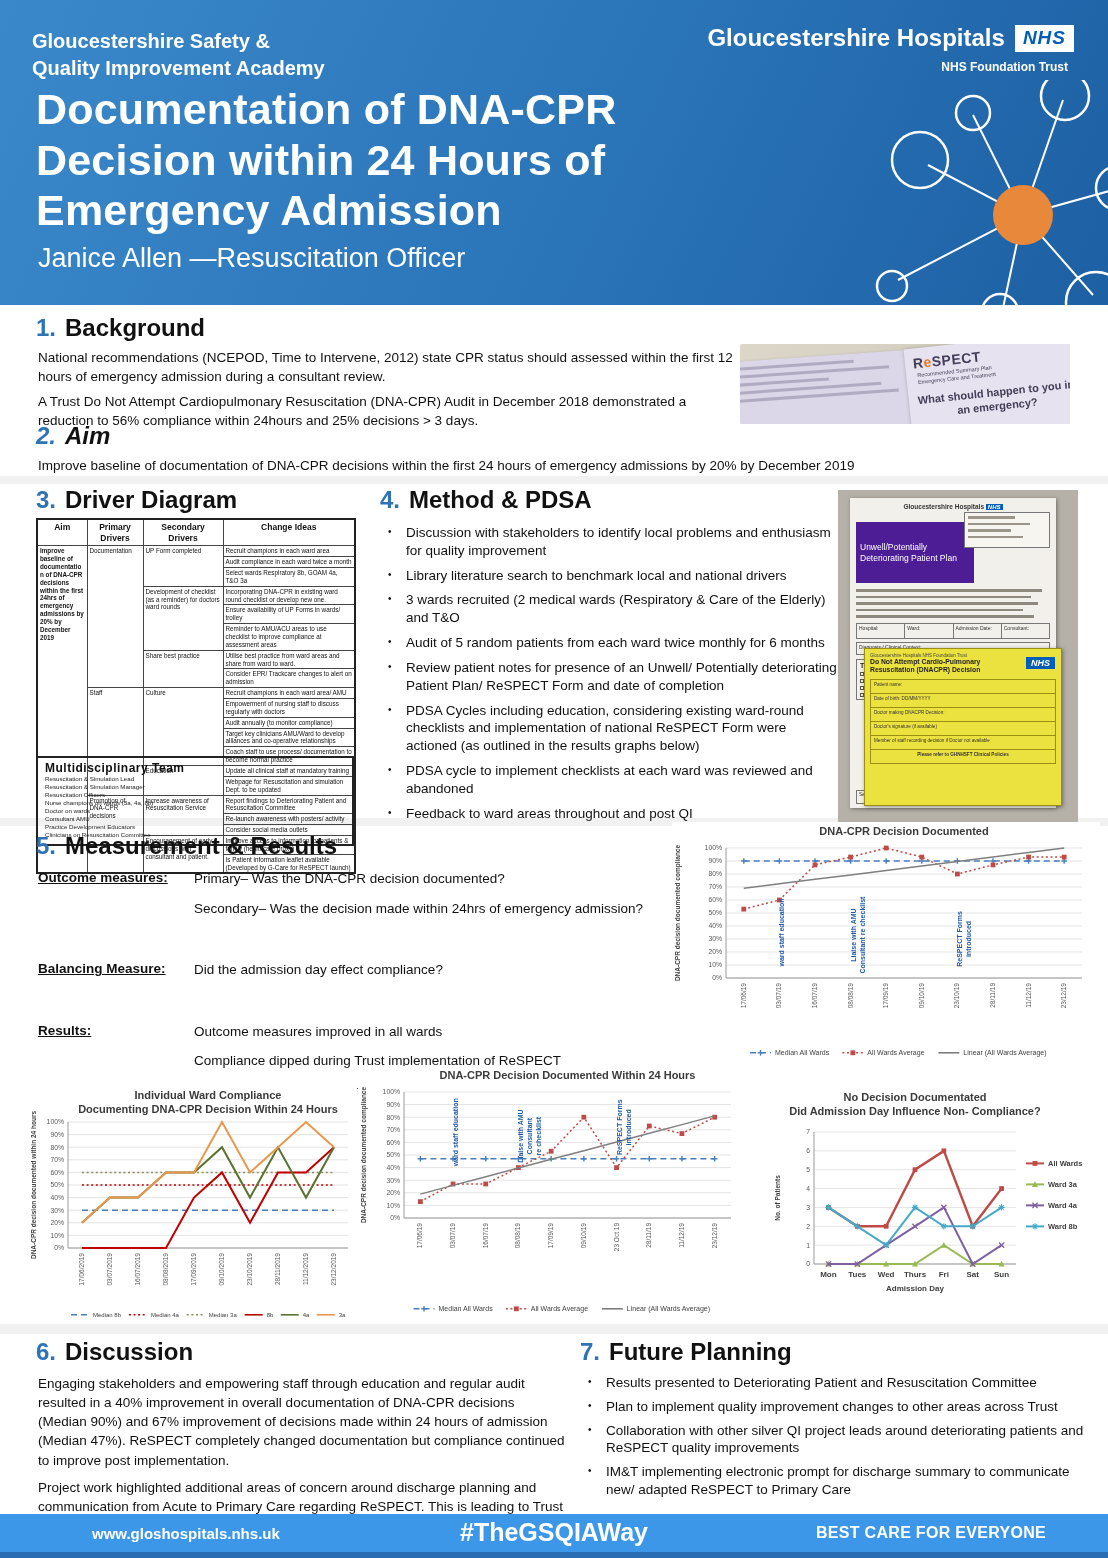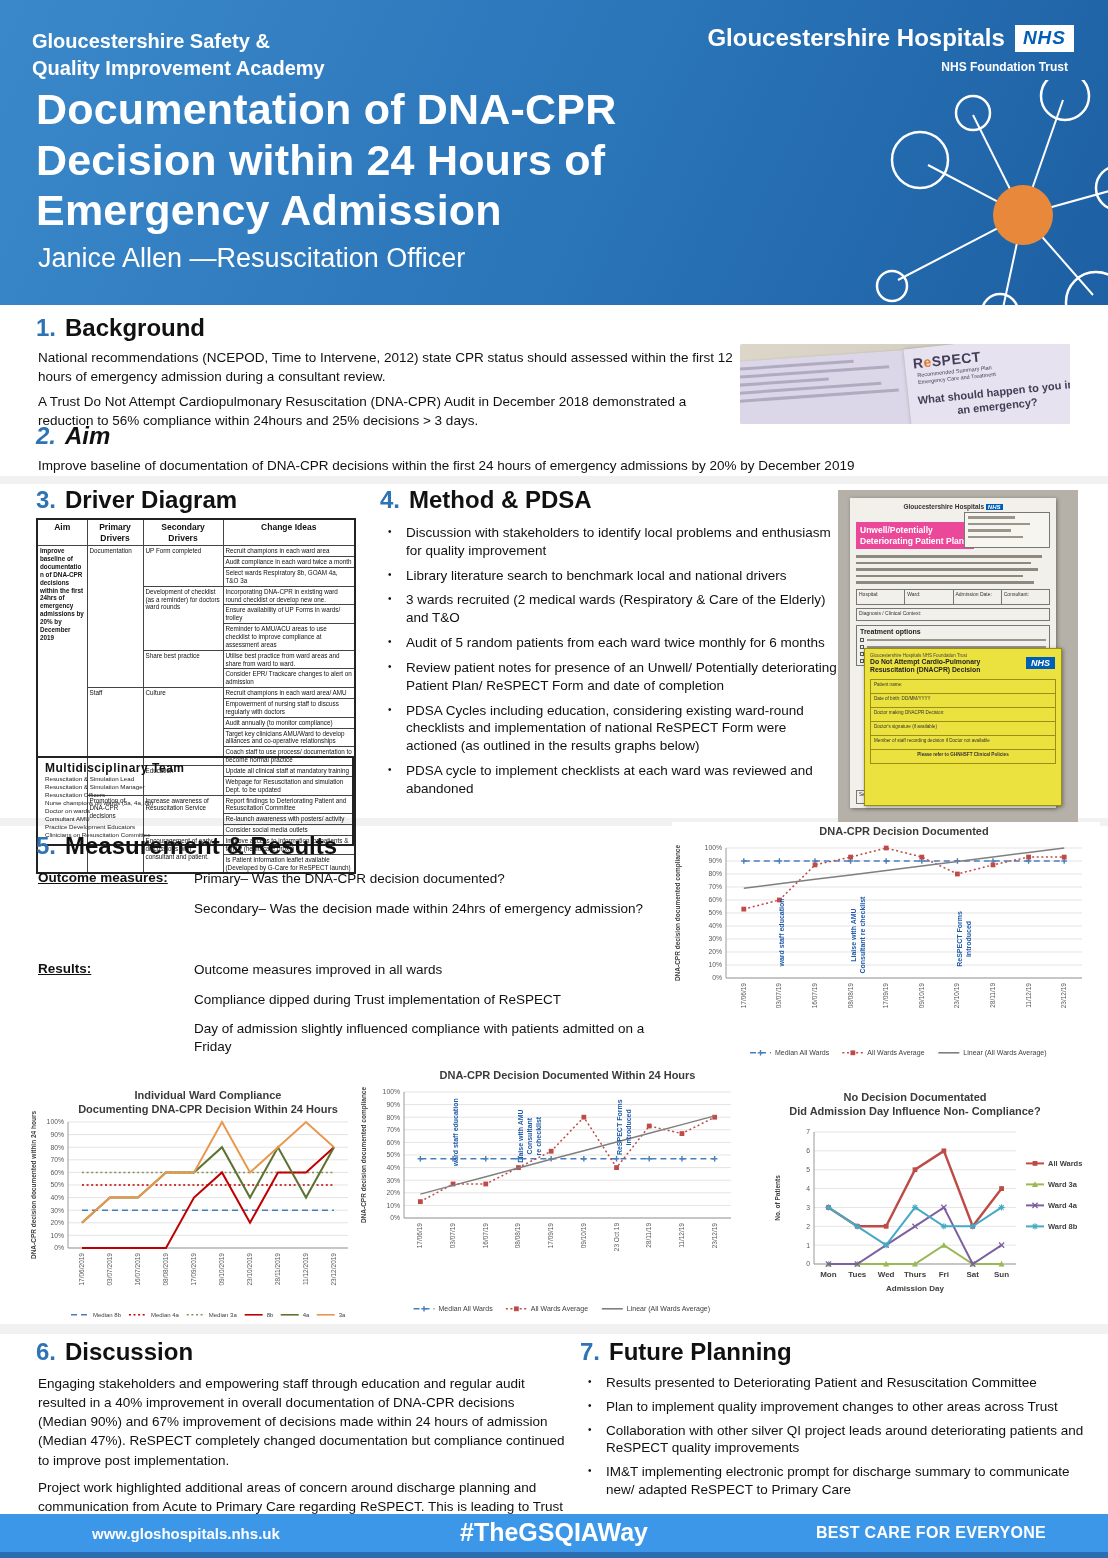--- a/index.html
+++ b/index.html
@@ -58,21 +58,21 @@
   .bullets li::before { content:"•"; position:absolute; left:6px; top:1px; font-size:10px; color:#111; }
   .method-list { position:absolute; left:382px; top:524px; width:456px; }
 
   
   .forms-photo { position:absolute; left:838px; top:490px; width:240px; height:336px; background:#b5b1a8; overflow:hidden; }
   .uform { position:absolute; left:12px; top:8px; width:206px; height:310px; background:#f2f0ea; box-shadow:1px 1px 4px rgba(0,0,0,.4); padding:5px 6px; }
   .uform-head { font-size:6.5px; font-weight:bold; color:#333; text-align:center; }
   .nhs-mini { display:inline-block; background:#005EB8; color:#fff; font-style:italic; font-weight:bold; font-size:6px; padding:0 2px; }
   .ufield-box { position:absolute; right:6px; top:14px; width:86px; height:36px; border:1px solid #777; background:#f7f5f0; padding:3px; }
   .g-bar { height:2.5px; background:#9a968c; margin-bottom:4px; }
-  .uform-title { margin-top:12px; width:118px; background:#ec4899; color:#fff; font-weight:bold; font-size:8.5px; line-height:1.25; padding:3px 4px; }
+  .uform-title { margin-top:12px; width:118px; background:#4c1d95; color:#fff; font-weight:normal; font-size:8.5px; line-height:1.25; padding:20px 4px; }
   .u-lines { margin-top:6px; }
   .u-lines .g-bar { background:#8d897f; }
   .u-grid { display:flex; border:1px solid #777; margin-top:5px; }
   .u-grid div { flex:1; border-right:1px solid #777; font-size:5px; color:#333; padding:1px 2px; height:14px; }
   .u-grid div:last-child { border-right:none; }
   .u-diag { border:1px solid #777; font-size:5px; color:#333; padding:1px 2px; height:13px; margin-top:3px; }
   .u-treat { border:1px solid #777; margin-top:4px; padding:2px 3px; }
   .u-treat-title { font-size:7px; font-weight:bold; color:#222; }
   .chk-row { display:flex; align-items:center; gap:3px; margin-top:3px; }
   .chk { width:4px; height:4px; border:1px solid #555; flex:0 0 auto; }
@@ -295,20 +295,21 @@
     <span class="sec-num">4.</span><span>Method &amp; PDSA</span>
   </div>
   <ul class="bullets method-list">
       <li>Discussion with stakeholders to identify local problems and enthusiasm for quality improvement</li>
       <li>Library literature search to benchmark local and national drivers</li>
       <li>3 wards recruited (2 medical wards (Respiratory &amp; Care of the Elderly) and T&amp;O</li>
       <li>Audit of 5 random patients from each ward twice monthly for 6 months</li>
       <li>Review patient notes for presence of an Unwell/ Potentially deteriorating Patient Plan/ ReSPECT Form and date of completion</li>
       <li>PDSA Cycles including education, considering existing ward-round checklists and implementation of national ReSPECT Form were actioned (as outlined in the results graphs below)</li>
       <li>PDSA cycle to implement checklists at each ward was reviewed and abandoned</li>
+      <li>Feedback to ward areas throughout and post QI</li>
     </ul>
 
   <div class="forms-photo">
     <div class="uform">
       <div class="uform-head">
         <span>Gloucestershire Hospitals</span> <span class="nhs-mini">NHS</span>
       </div>
       <div class="ufield-box">
         <div class="g-bar" style="width:60%"></div>
         <div class="g-bar" style="width:80%"></div>
@@ -368,20 +369,26 @@
 
   <div class="sec-h" style="left:36px;top:832px;">
     <span class="sec-num">5.</span><span>Measurement &amp; Results</span>
   </div>
   <div class="m-rows">
       <div class="m-row">
         <div class="m-label">Outcome measures:</div>
         <div class="m-lines">
           <div class="m-line">Primary– Was the DNA-CPR decision documented?</div>
           <div class="m-line">Secondary– Was the decision made within 24hrs of emergency admission?</div>
+        </div>
+      </div>
+      <div class="m-row">
+        <div class="m-label">Balancing Measure:</div>
+        <div class="m-lines">
+          <div class="m-line">Did the admission day effect compliance?</div>
         </div>
       </div>
       <div class="m-row">
         <div class="m-label">Results:</div>
         <div class="m-lines">
           <div class="m-line">Outcome measures improved in all wards</div>
           <div class="m-line">Compliance dipped during Trust implementation of ReSPECT</div>
           <div class="m-line">Day of admission slightly influenced compliance with patients admitted on a Friday</div>
         </div>
       </div>

